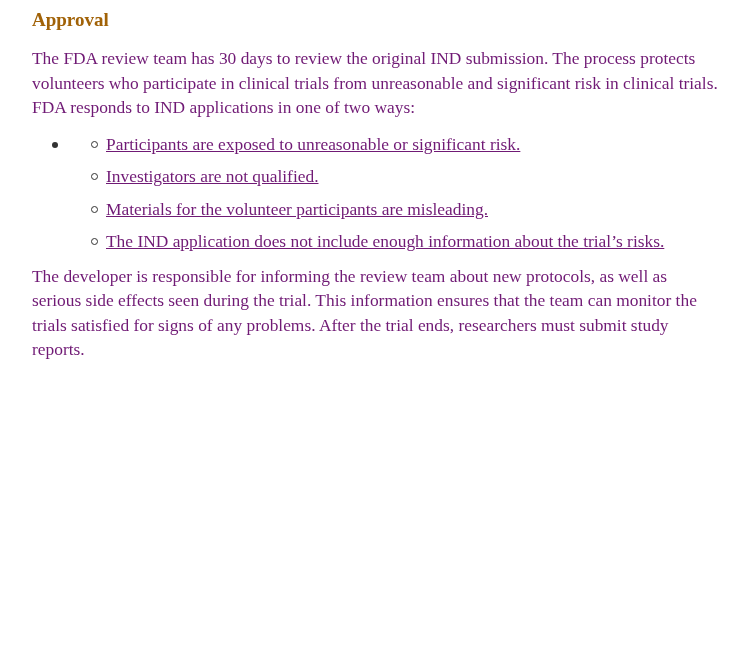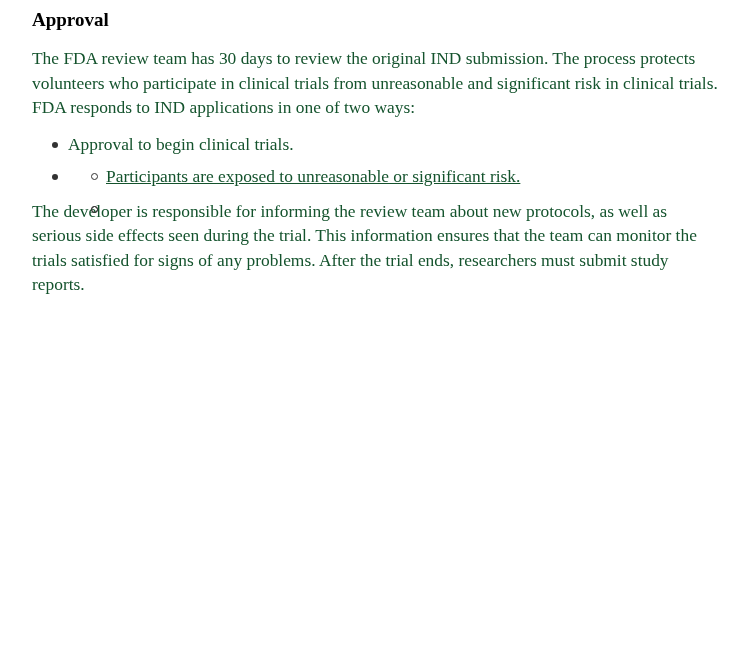--- a/index.html
+++ b/index.html
@@ -19,27 +19,27 @@
       padding: 8px 32px 0 32px;
       box-sizing: border-box;
       width: 751px;
     }
     .heading {
       font-family: "Liberation Serif", "DejaVu Serif", serif;
       font-weight: bold;
       font-size: 19px;
       line-height: 24px;
       margin: 0 0 14px 0;
-      color: #000000;
+      color: #a16207;
     }
     p, li {
       font-family: "Liberation Serif", "DejaVu Serif", serif;
       font-size: 17.4px;
       line-height: 24.5px;
-      color: #14532d;
+      color: #701a75;
     }
     p {
       margin: 0 0 12px 0;
     }
     ul.level1 {
       list-style: none;
       margin: 0 0 10px 0;
       padding: 0 0 0 36px;
     }
     ul.level1 > li {
@@ -80,33 +80,35 @@
 <body>
 
 <div class="page">
   <h3 class="heading">Approval</h3>
 
   <p>The FDA review team has 30 days to review the original IND submission. The process protects volunteers who participate in clinical trials from unreasonable and significant risk in clinical trials. FDA responds to IND applications in one of two ways:</p>
 
   <ul class="level1">
     <li>
       <span class="bullet"></span>
-      <span>Approval to begin clinical trials.</span>
-    </li>
-    <li>
-      <span class="bullet"></span>
       <ul class="level2">
         <li>
           <span class="bullet"></span>
           <span>Participants are exposed to unreasonable or significant risk.</span>
         </li>
         <li>
           <span class="bullet"></span>
+          <span>Investigators are not qualified.</span>
         </li>
         <li>
           <span class="bullet"></span>
+          <span>Materials for the volunteer participants are misleading.</span>
+        </li>
+        <li>
+          <span class="bullet"></span>
+          <span>The IND application does not include enough information about the trial’s risks.</span>
         </li>
       </ul>
     </li>
   </ul>
 
   <p>The developer is responsible for informing the review team about new protocols, as well as serious side effects seen during the trial. This information ensures that the team can monitor the trials satisfied for signs of any problems. After the trial ends, researchers must submit study reports.</p>
 </div>
 
 </body></html>

